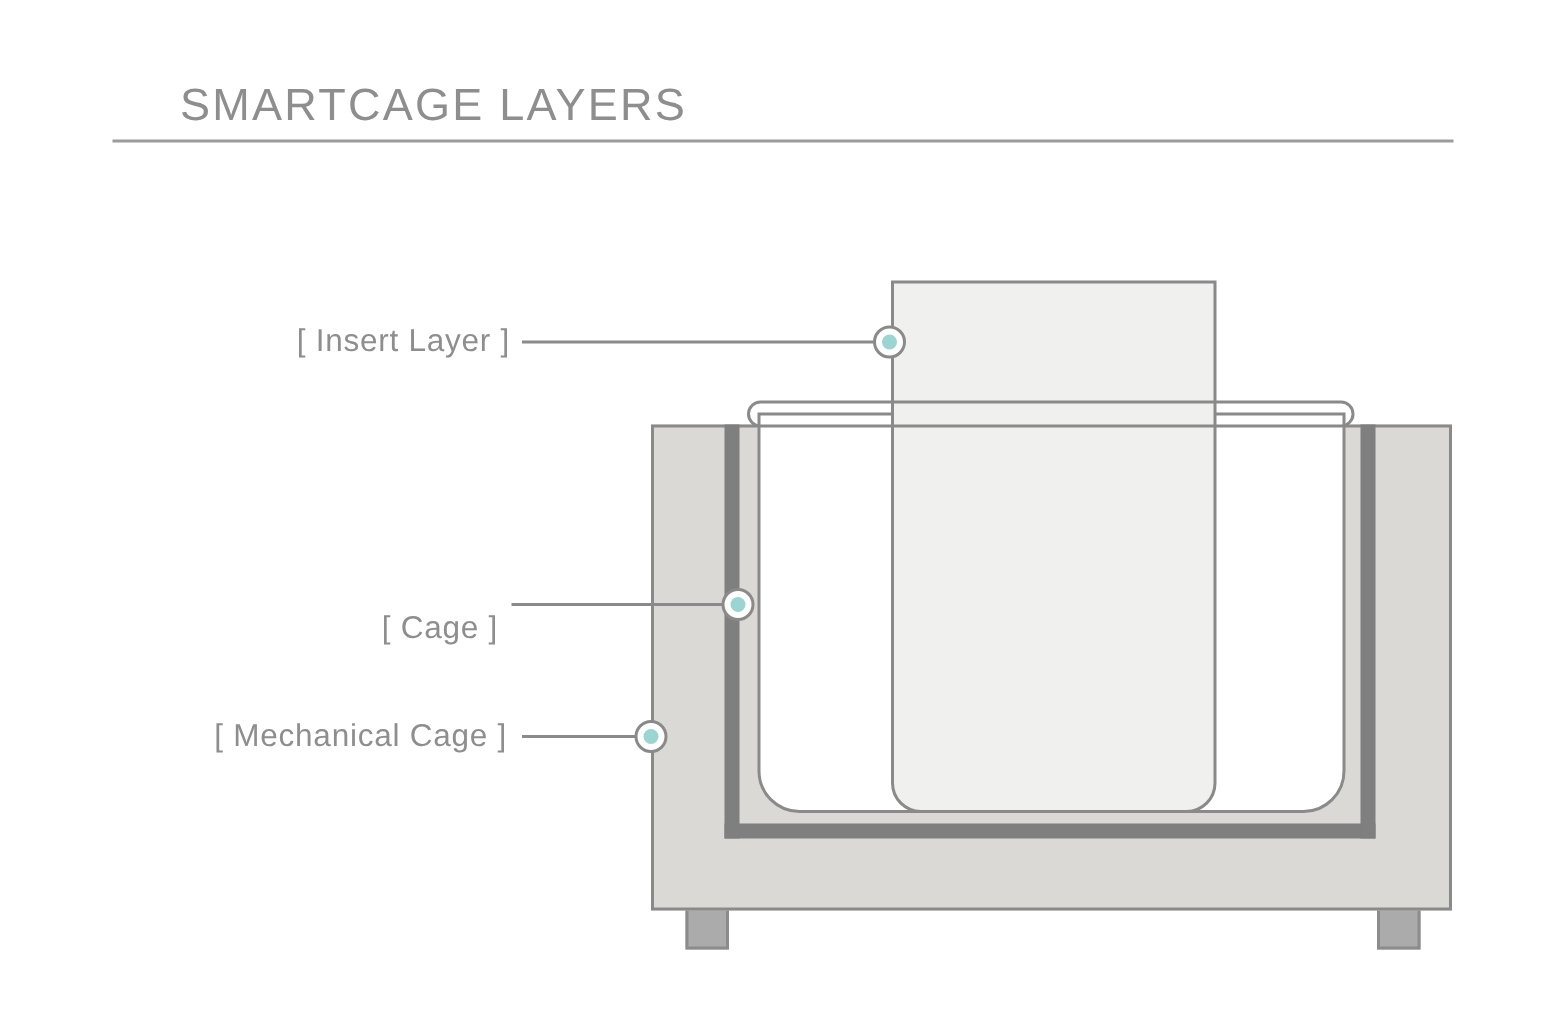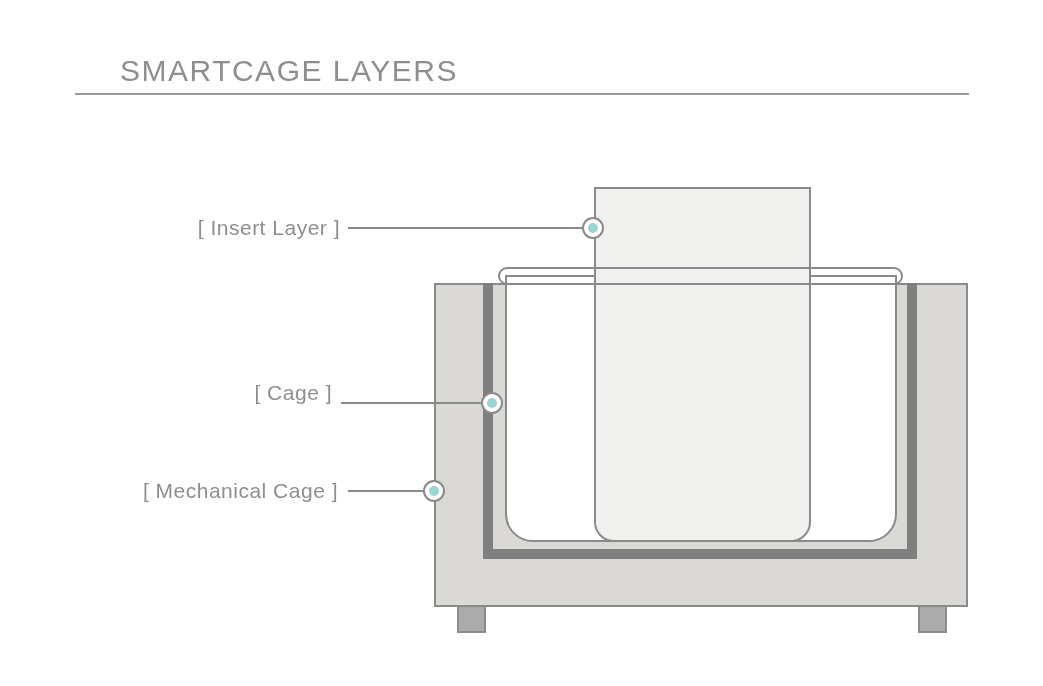--- a/index.html
+++ b/index.html
@@ -82,21 +82,21 @@
   .marker-mech   { left: 423px; top: 480px; }
 
   
   .layer-label {
     position: absolute; color: #8e8e8e;
     font-size: 21px; font-weight: 300; letter-spacing: 0.5px;
     line-height: 26px; text-align: left; white-space: nowrap;
     z-index: 7;
   }
   .label-insert { right: 703px; top: 215px; }
-  .label-cage   { right: 711px; top: 380px; }
+  .label-cage   { right: 711px; top: 406px; }
   .label-mech   { right: 705px; top: 478px; }
 </style>
 </head>
 <body>
 
 <h1 class="page-title">SMARTCAGE LAYERS</h1>
 <div class="title-rule"></div>
 
 <div>
 

